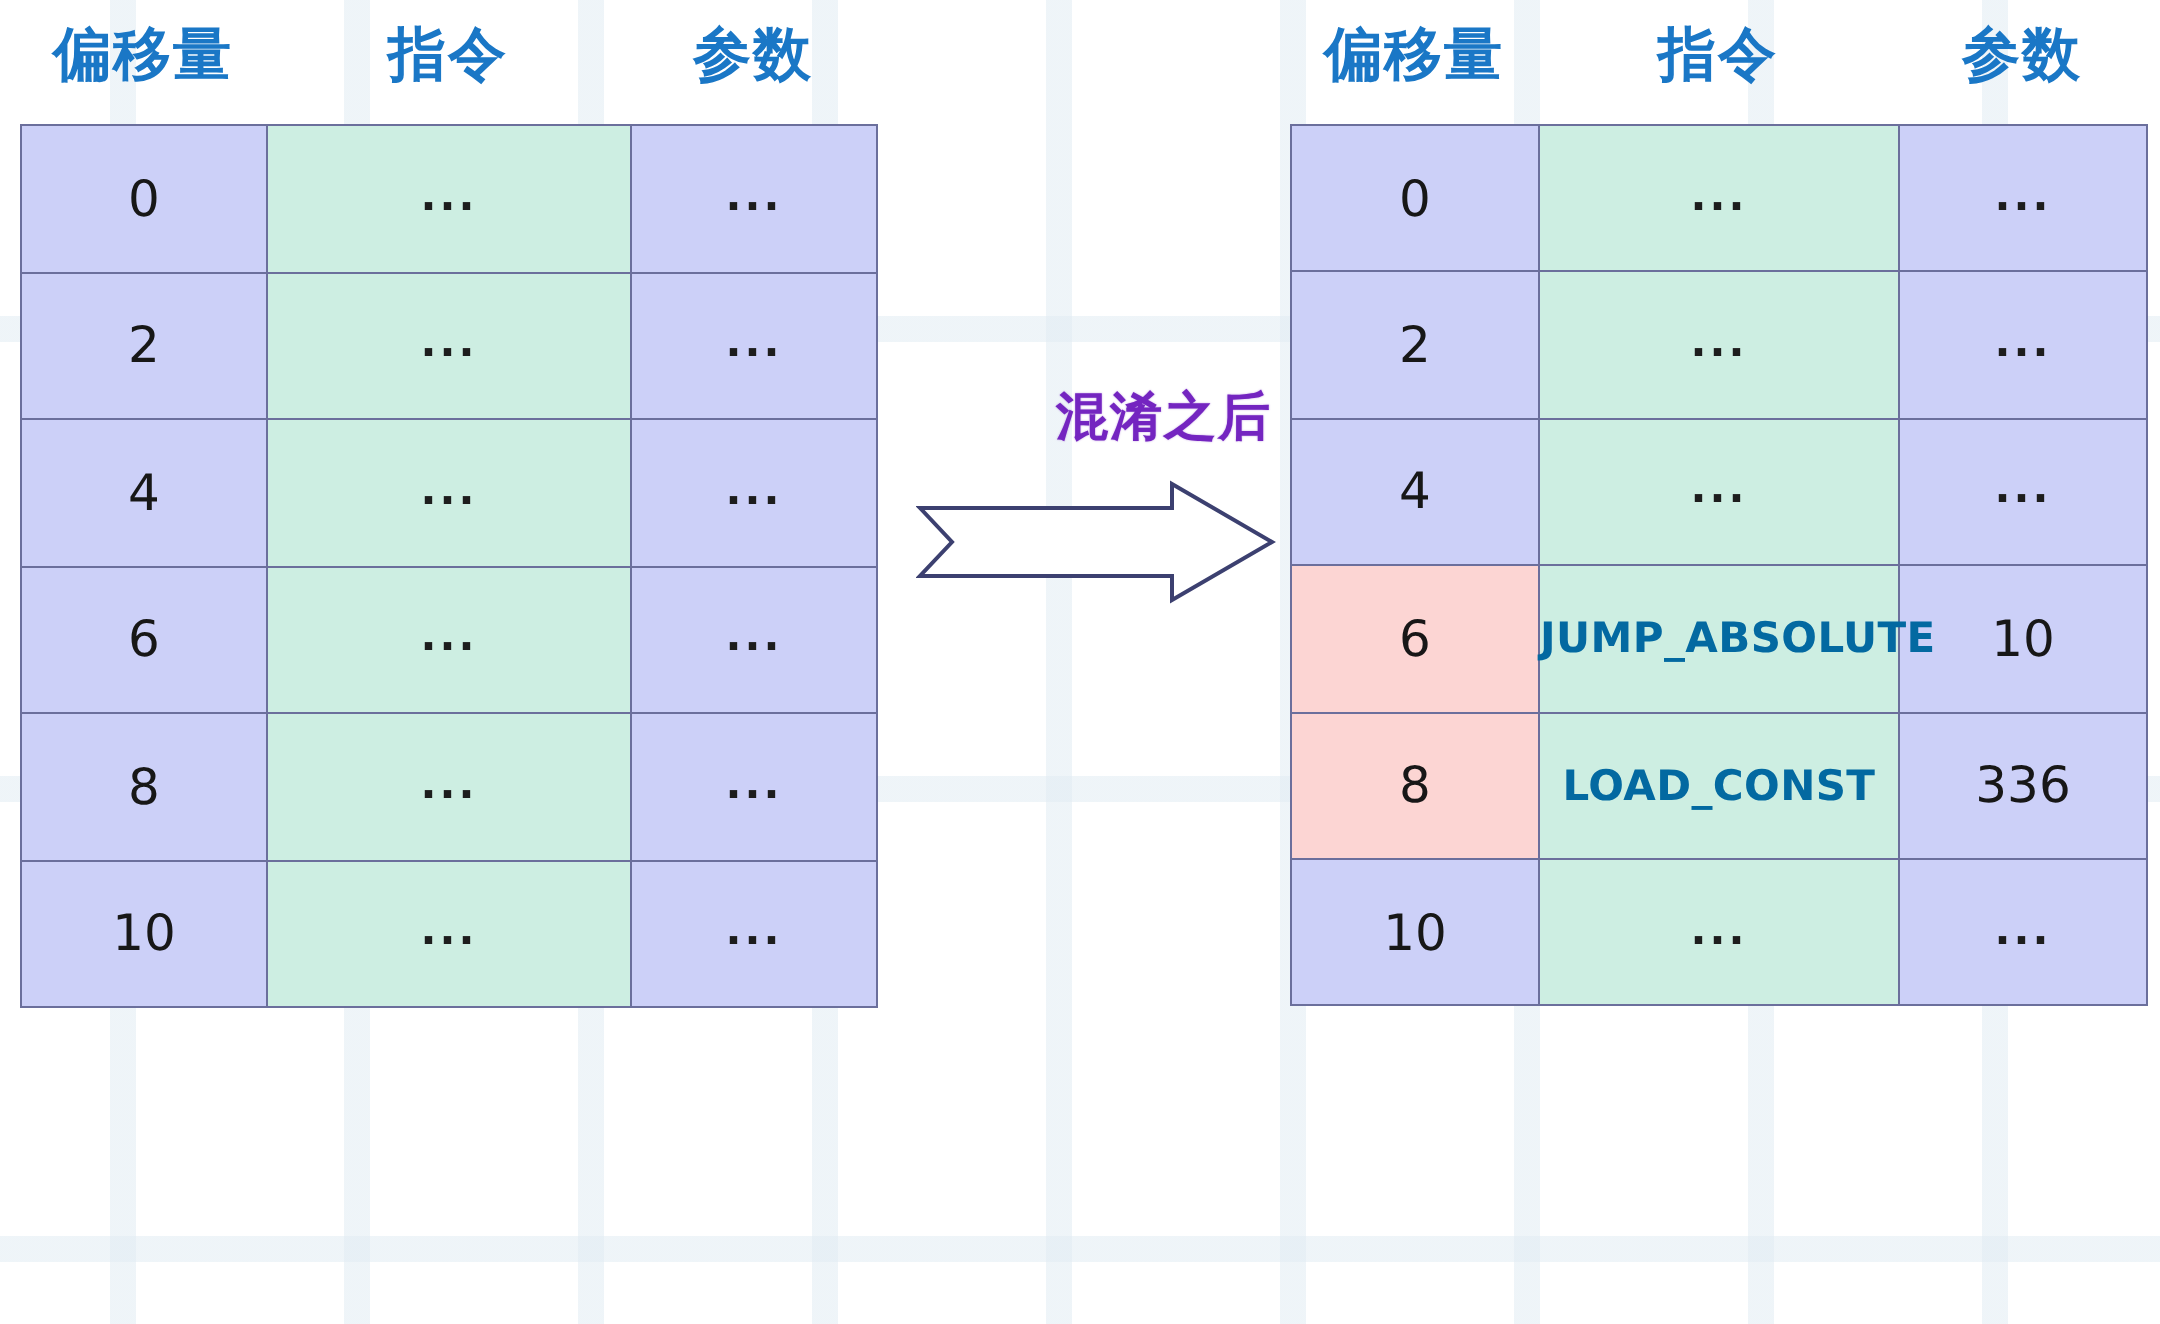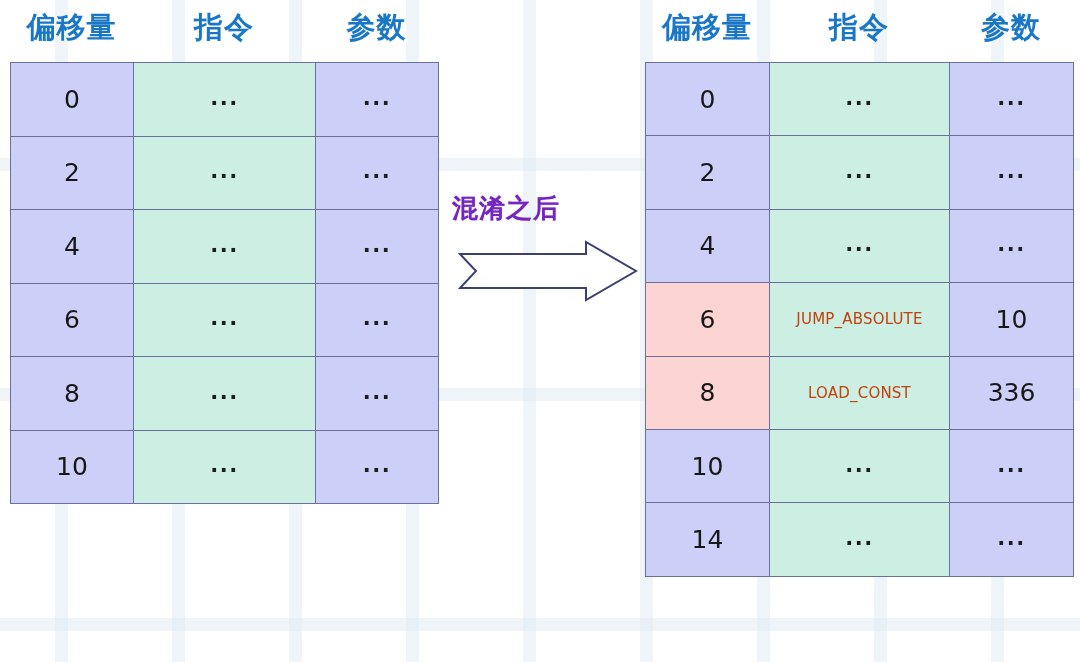--- a/index.html
+++ b/index.html
@@ -57,41 +57,42 @@
     color: #171717;
     font-family: "DejaVu Sans", "Liberation Sans", sans-serif;
     padding: 0;
   }
   td.c-offset   { background: #ccd0f8; }
   td.c-offset-h { background: #fcd5d3; }
   td.c-instr    { background: #cdeee2; }
   td.c-arg      { background: #ccd0f8; }
 
   td.op-name {
-    font-size: 15px;
+    font-size: 21px;
     letter-spacing: 0.2px;
-    color: #c2410c;
+    color: #0369a1;
+    font-weight: bold;
   }
   .ellipsis {
     font-size: 21px;
     letter-spacing: 1.5px;
     line-height: 1;
     display: inline-block;
     transform: translateY(-3px);
     color: #1d1d1d;
     font-weight: 700;
   }
 
   
   .mid-label {
     position: absolute;
     left: 452px;
     top: 191px;
     width: 184px;
-    text-align: left;
+    text-align: right;
     color: #7425c0;
     font-weight: 700;
     font-size: 26px;
     letter-spacing: 1px;
     white-space: nowrap;
     font-family: Liberation Mono, monospace;
     text-shadow: 0 0 1px rgba(116,37,192,0.45);
   }
   .mid-arrow {
     position: absolute;
@@ -194,21 +195,16 @@
         <tr style="height: 73.4px;">
           <td class="c-offset-h">8</td>
           <td class="c-instr op-name">LOAD_CONST</td>
           <td class="c-arg">336</td>
         </tr>
         <tr style="height: 73.4px;">
           <td class="c-offset">10</td>
           <td class="c-instr"><span class="ellipsis">...</span></td>
           <td class="c-arg"><span class="ellipsis">...</span></td>
         </tr>
-        <tr style="height: 73.4px;">
-          <td class="c-offset">14</td>
-          <td class="c-instr"><span class="ellipsis">...</span></td>
-          <td class="c-arg"><span class="ellipsis">...</span></td>
-        </tr>
       </tbody>
   </table>
 
 </div>
 
 </body></html>

